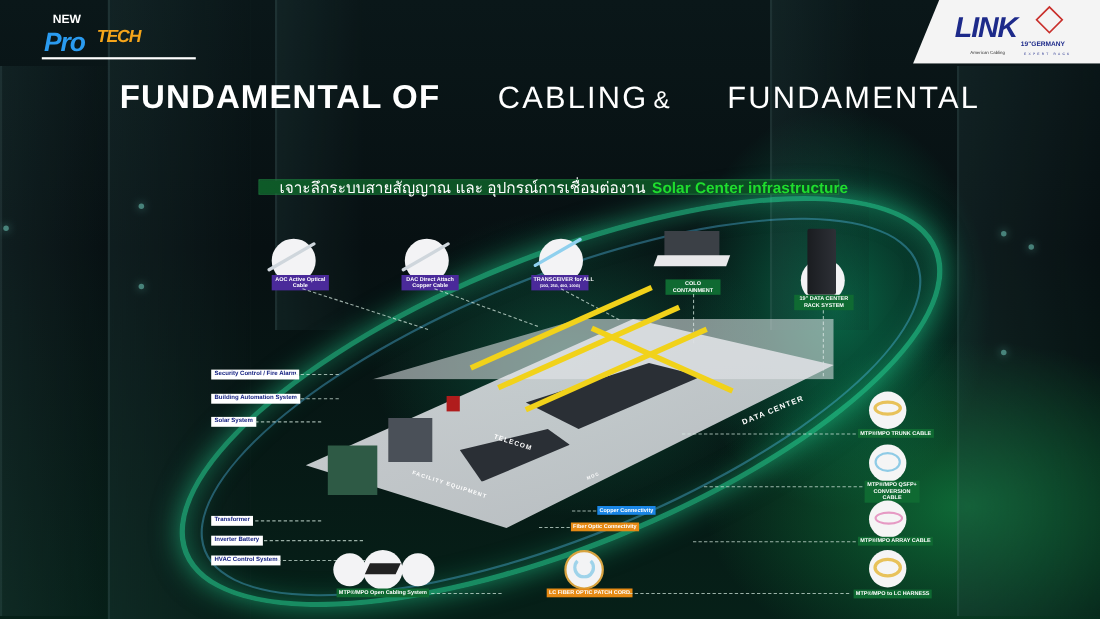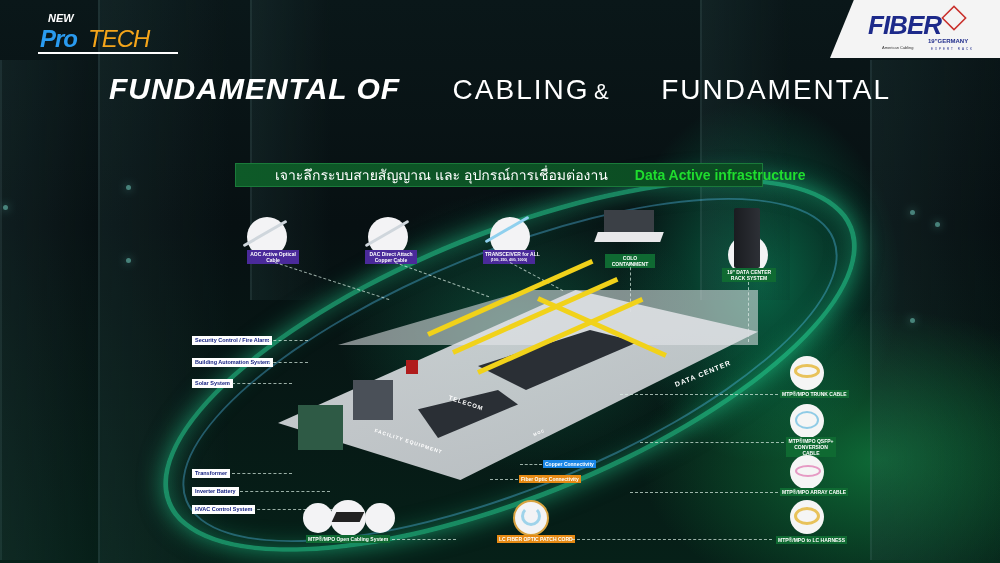--- a/index.html
+++ b/index.html
@@ -9,39 +9,39 @@
     background:
       radial-gradient(ellipse 260px 200px at 520px 330px, rgba(20,160,110,0.35), transparent 70%),
       radial-gradient(ellipse 200px 260px at 760px 280px, rgba(10,200,130,0.45), transparent 70%),
       radial-gradient(ellipse 320px 200px at 880px 460px, rgba(20,170,80,0.55), transparent 75%),
       linear-gradient(180deg,#0a1719 0%,#071012 40%,#062018 100%);}
   
   .rack{position:absolute;background:linear-gradient(90deg,rgba(40,70,70,0.25),rgba(10,20,22,0.1));border-left:2px solid rgba(90,130,130,0.25);}
   .rackdot{position:absolute;width:5px;height:5px;border-radius:50%;background:#6fc7b9;box-shadow:0 0 8px #6fc7b9;opacity:.6;}
   
   .protech{position:absolute;left:28px;top:12px;}
-  .protech .new{position:absolute;left:20px;top:0;color:#fff;font-style:italic;font-weight:bold;font-size:11px;}
+  .protech .new{position:absolute;left:20px;top:0;color:#fff;font-weight:bold;font-size:11px;}
   .protech .pro{position:absolute;left:12px;top:13px;font-style:italic;font-weight:bold;font-size:24px;color:#2a9bf0;letter-spacing:-1px;}
-  .protech .tech{position:absolute;left:60px;top:13px;font-style:italic;font-weight:normal;font-size:24px;color:#f5a51a;letter-spacing:-1px;}
+  .protech .tech{position:absolute;left:60px;top:13px;font-style:italic;font-weight:bold;font-size:16px;color:#f5a51a;letter-spacing:-1px;}
   .protech .underline{position:absolute;left:10px;top:40px;width:140px;height:2px;background:#fff;}
   .brandbox{position:absolute;right:0;top:0;width:170px;height:58px;background:#f4f4f4;clip-path:polygon(14% 0,100% 0,100% 100%,0 100%);}
   .link-logo{position:absolute;left:38px;top:10px;font-style:italic;font-weight:bold;font-size:26px;color:#1d2a8a;letter-spacing:-1px;}
   .link-sub{position:absolute;left:52px;top:45px;font-size:4px;color:#333;}
   .ger-cube{position:absolute;left:112px;top:6px;width:24px;height:24px;border:2px solid #c9302c;transform:rotate(45deg) scale(.75);}
   .ger-text{position:absolute;left:98px;top:38px;font-size:6px;font-weight:bold;color:#1d2a8a;}
   .ger-sub{position:absolute;left:101px;top:47px;font-size:3px;color:#1d2a8a;letter-spacing:2px;}
   
   .t1{position:absolute;left:0;width:1000px;top:72px;text-align:center;color:#fff;white-space:nowrap;}
-  .t1 .bold{font-weight:bold;font-size:30px;letter-spacing:1px;font-style:italic;}
+  .t1 .bold{font-weight:bold;font-size:30px;letter-spacing:1px;}
   .t1 .light{font-size:28px;letter-spacing:2px;margin-left:48px;}
   .t1 .amp{font-size:22px;}
   .t2{position:absolute;left:0;width:1000px;top:112px;text-align:center;white-space:nowrap;}
   .t2 .for{color:#fff;font-size:12px;vertical-align:top;margin-right:6px;position:relative;top:8px;}
   .t2 .dc{color:#1fdd2e;font-weight:bold;font-size:40px;letter-spacing:4px;}
-  .subbar{position:absolute;left:235px;top:163px;width:528px;height:24px;background:linear-gradient(90deg,#0e5a28,#0b4a22);border:1px solid #1a7a3a;display:flex;align-items:center;padding-left:8px;font-size:14px;color:#fff;white-space:nowrap;gap:21px;}
+  .subbar{position:absolute;left:235px;top:163px;width:528px;height:14px;background:linear-gradient(90deg,#0e5a28,#0b4a22);border:1px solid #1a7a3a;display:flex;align-items:center;padding-left:8px;font-size:14px;color:#fff;white-space:nowrap;}
   .subbar .mark{width:3px;height:14px;background:#1fdd2e;margin-right:10px;}
   .subbar .green{color:#1fdd2e;font-weight:bold;margin-left:6px;}
   
   .bubble{position:absolute;width:40px;height:40px;border-radius:50%;background:#f3f3f5;}
   .tag{position:absolute;font-size:5px;font-weight:bold;color:#fff;text-align:center;line-height:6px;padding:1px 2px;white-space:nowrap;}
   .tag.purple{background:#4a2a9a;}
   .tag.green{background:#0f6a32;}
   .tag.blue{background:#1a86e6;}
   .tag.orange{background:#e68a14;}
   .cable{position:absolute;height:3px;background:#cfd6dc;transform:rotate(-30deg);border-radius:2px;}
@@ -83,37 +83,37 @@
   <div class="oval2"></div>
 
   <div class="protech">
     <span class="new">NEW</span>
     <span class="pro">Pro</span>
     <span class="tech">TECH</span>
     <div class="underline"></div>
   </div>
 
   <div class="brandbox">
-    <span class="link-logo">FIBER</span>
+    <span class="link-logo">LINK</span>
     <span class="link-sub">American Cabling</span>
     <div class="ger-cube"></div>
     <span class="ger-text">19"GERMANY</span>
     <span class="ger-sub">EXPERT RACK</span>
   </div>
 
   <div class="t1">
     <span class="bold">FUNDAMENTAL OF</span>
     <span class="light">CABLING</span>
     <span class="amp" style="color:#fff;">&amp;</span>
     <span class="light">FUNDAMENTAL</span>
   </div>
   <div class="subbar">
     <span class="mark"></span>
     <span>เจาะลึกระบบสายสัญญาณ และ อุปกรณ์การเชื่อมต่องาน</span>
-    <span class="green">Data Active infrastructure</span>
+    <span class="green">Solar Center infrastructure</span>
   </div>
 
   <div class="bubble" style="left:247px;top:217px;"></div>
   <div class="cable" style="left:240px;top:232px;width:50px;"></div>
   <div class="tag purple" style="left:247px;top:250px;width:52px;white-space:normal;">AOC Active Optical Cable</div>
 
   <div class="bubble" style="left:368px;top:217px;"></div>
   <div class="cable" style="left:362px;top:232px;width:50px;"></div>
   <div class="tag purple" style="left:365px;top:250px;width:52px;white-space:normal;">DAC Direct Attach Copper Cable</div>
 

